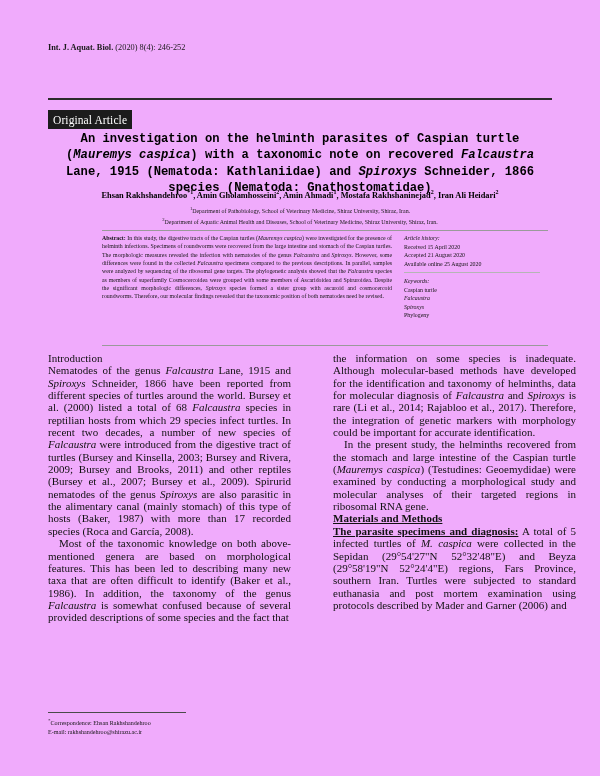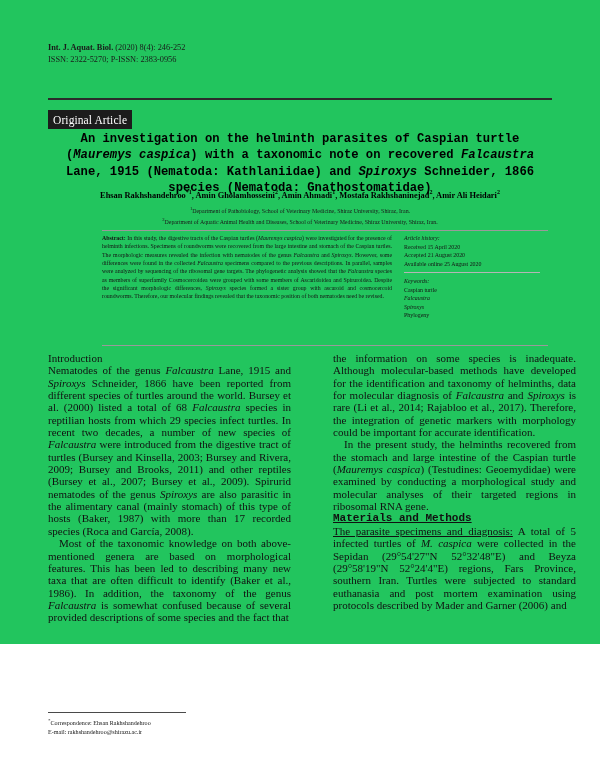--- a/index.html
+++ b/index.html
@@ -12,22 +12,22 @@
     height: 776px;
     font-family: "Liberation Serif", "DejaVu Serif", serif;
     color: #000000;
     position: relative;
     overflow: hidden;
   }
   .page {
     position: absolute;
     left: 0; top: 0;
     width: 600px;
-    height: 644px;
-    background: #22c55e;
+    height: 776px;
+    background: #f0abfc;
   }
   .masthead {
     position: absolute;
     left: 48px;
     top: 42px;
     width: 420px;
     font-size: 8.3px;
     line-height: 11.6px;
     color: #1a1a1a;
   }
@@ -155,29 +155,28 @@
   .col-left { left: 48px; }
   .col-right { left: 309px; margin-left: 24px; }
   .col .sec-head {
     font-weight: normal;
     margin: 0 0 0 0;
     text-align: left;
   }
   .col .sec-head.bold-under {
     font-weight: bold;
     text-decoration: underline;
-    font-family: Liberation Mono, monospace;
   }
   .col p {
     margin: 0;
     text-indent: 11px;
   }
   .col p.noindent { text-indent: 0; }
   .col i { font-style: italic; }
-  .col .runin { font-weight: normal; text-decoration: underline; }
+  .col .runin { font-weight: bold; text-decoration: underline; }
 
   .foot-rule {
     position: absolute;
     left: 48px;
     top: 712px;
     width: 138px;
     height: 0.9px;
     background: #4a4a4a;
   }
   .footnote {
@@ -191,35 +190,34 @@
   }
   .footnote sup { font-size: 5px; vertical-align: super; }
 </style>
 </head>
 <body>
 
 <div class="page">
 
   <div class="masthead">
     <div class="line1"><span class="jname">Int. J. Aquat. Biol.</span><span> (2020) 8(4): 246-252</span></div>
-    <div>ISSN: 2322-5270; P-ISSN: 2383-0956</div>
   </div>
 
   <div class="rule-top"></div>
 
   <div class="article-type">Original Article</div>
 
   <div class="title">
     <span>An investigation on the helminth parasites of Caspian turtle (</span><i>Mauremys caspica</i><span>) with a</span>
     <span>taxonomic note on recovered </span><i>Falcaustra</i><span> Lane, 1915 (Nematoda: Kathlaniidae) and</span>
     <i>Spiroxys</i><span> Schneider, 1866 species (Nematoda: Gnathostomatidae)</span>
   </div>
 
   <div class="authors">
-    <span>Ehsan Rakhshandehroo</span><sup>*1</sup><span>, Amin Gholamhosseini</span><sup>2</sup><span>, Amin Ahmadi</span><sup>1</sup><span>, Mostafa Rakhshaninejad</span><sup>2</sup><span>, Amir Ali Heidari</span><sup>2</sup>
+    <span>Ehsan Rakhshandehroo</span><sup>*1</sup><span>, Amin Gholamhosseini</span><sup>2</sup><span>, Amin Ahmadi</span><sup>1</sup><span>, Mostafa Rakhshaninejad</span><sup>2</sup><span>, Iran Ali Heidari</span><sup>2</sup>
   </div>
 
   <div class="affiliations">
     <div><sup>1</sup><span>Department of Pathobiology, School of Veterinary Medicine, Shiraz University, Shiraz, Iran.</span></div>
     <div><sup>2</sup><span>Department of Aquatic Animal Health and Diseases, School of Veterinary Medicine, Shiraz University, Shiraz, Iran.</span></div>
   </div>
 
   <div class="abstract-wrap">
     <div class="abs-rule"></div>
     <div class="abs-cols">

